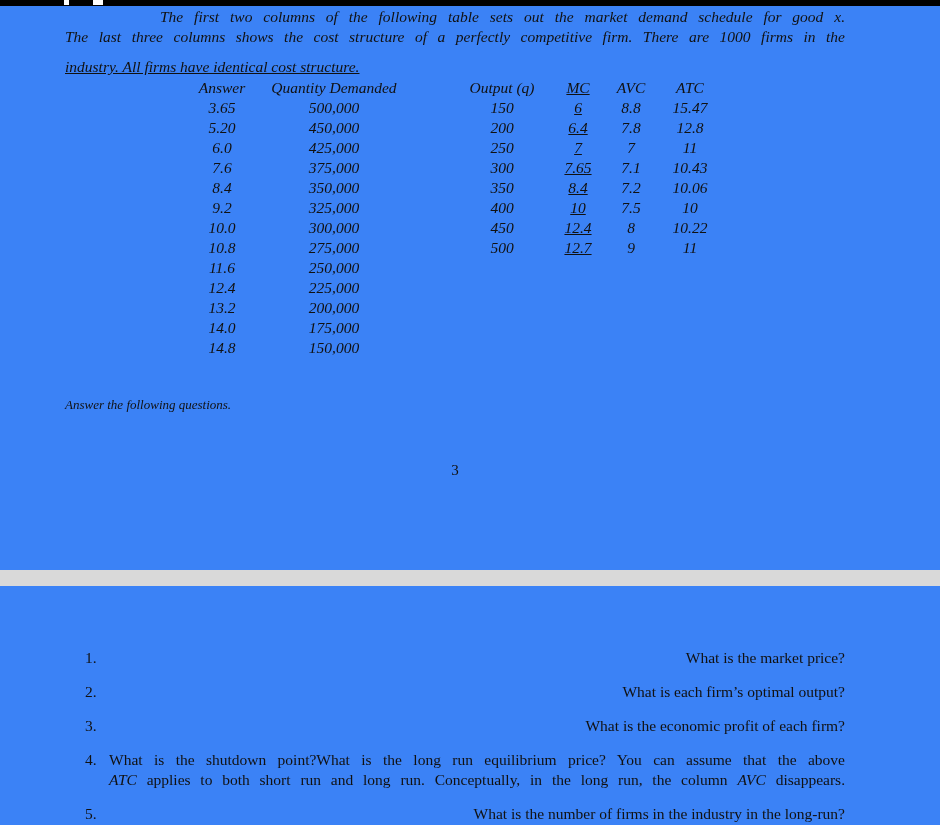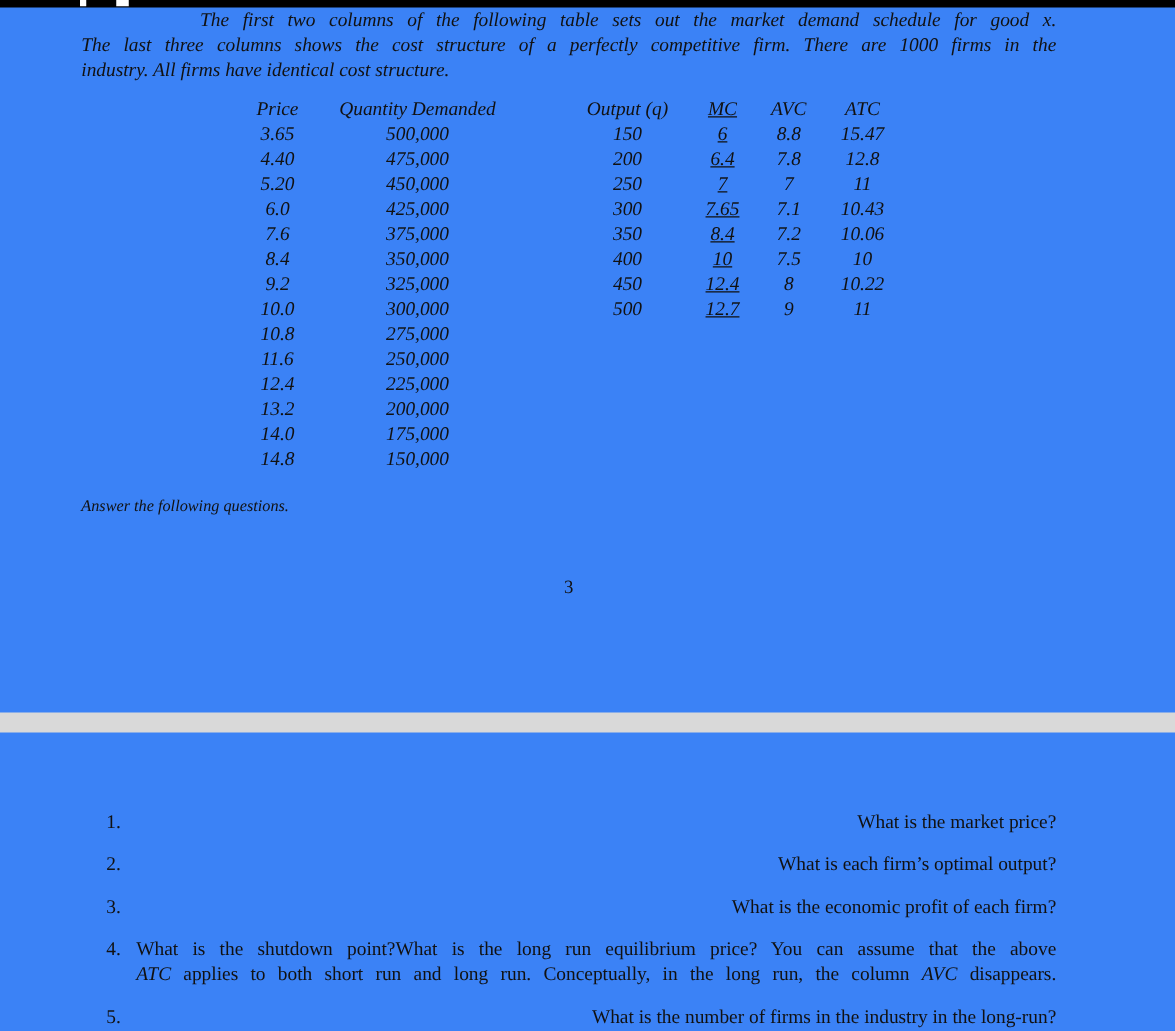--- a/index.html
+++ b/index.html
@@ -29,21 +29,21 @@
 
   
   .intro-line {
     position: absolute;
     font-style: italic;
     font-size: 15.5px;
     line-height: 20px;
   }
   .intro-l1 { top: 7px;  left: 160px; width: 685px; text-align: justify; text-align-last: justify; }
   .intro-l2 { top: 27px; left: 65px;  width: 780px; text-align: justify; text-align-last: justify; }
-  .intro-l3 { top: 47px; left: 65px;  width: 780px; }
+  .intro-l3 { top: 57px; left: 65px;  width: 780px; text-decoration: underline; }
 
   
   table { border-collapse: collapse; position: absolute; font-style: italic; font-size: 15.5px; }
   th, td {
     font-weight: normal;
     text-align: center;
     vertical-align: middle;
     height: 20px;
     padding: 0;
   }
@@ -108,32 +108,28 @@
     <span class="tick tick2"></span>
   </div>
 
   <div class="intro-line intro-l1">The first two columns of the following table sets out the market demand schedule for good x.</div>
   <div class="intro-line intro-l2">The last three columns shows the cost structure of a perfectly competitive firm. There are 1000 firms in the</div>
   <div class="intro-line intro-l3">industry. All firms have identical cost structure.</div>
 
   <table class="demand-table">
     <thead>
         <tr>
-          <th>Price</th>
+          <th>Answer</th>
           <th>Quantity Demanded</th>
         </tr>
       </thead>
     <tbody>
         <tr>
           <td>3.65</td>
           <td>500,000</td>
-        </tr>
-        <tr>
-          <td>4.40</td>
-          <td>475,000</td>
         </tr>
         <tr>
           <td>5.20</td>
           <td>450,000</td>
         </tr>
         <tr>
           <td>6.0</td>
           <td>425,000</td>
         </tr>
         <tr>

